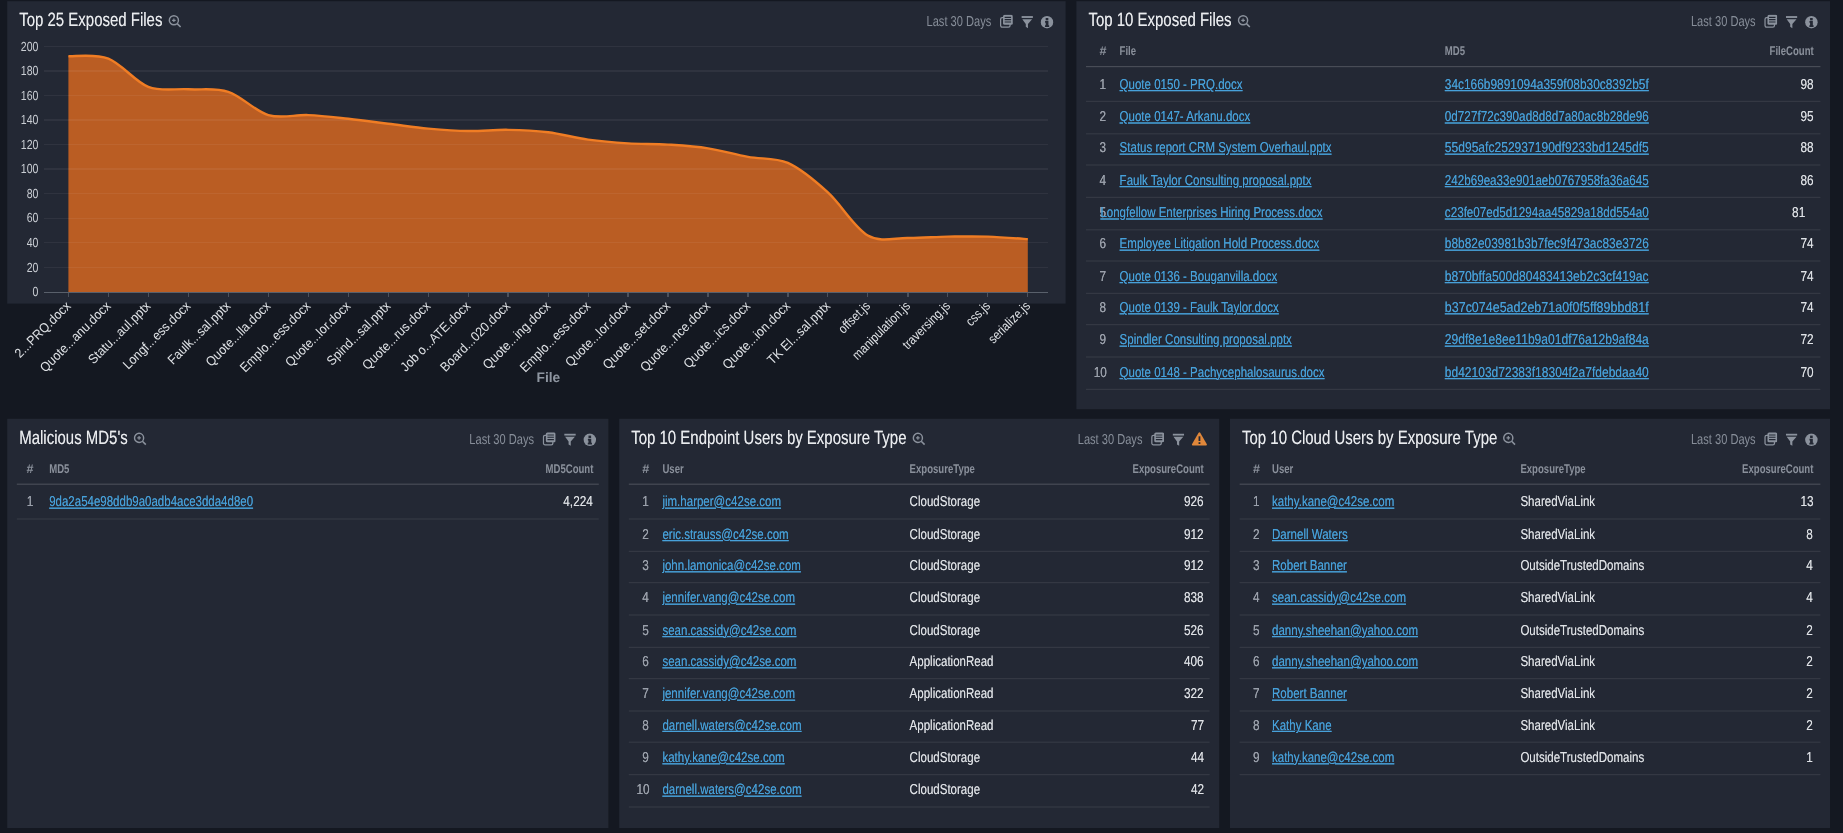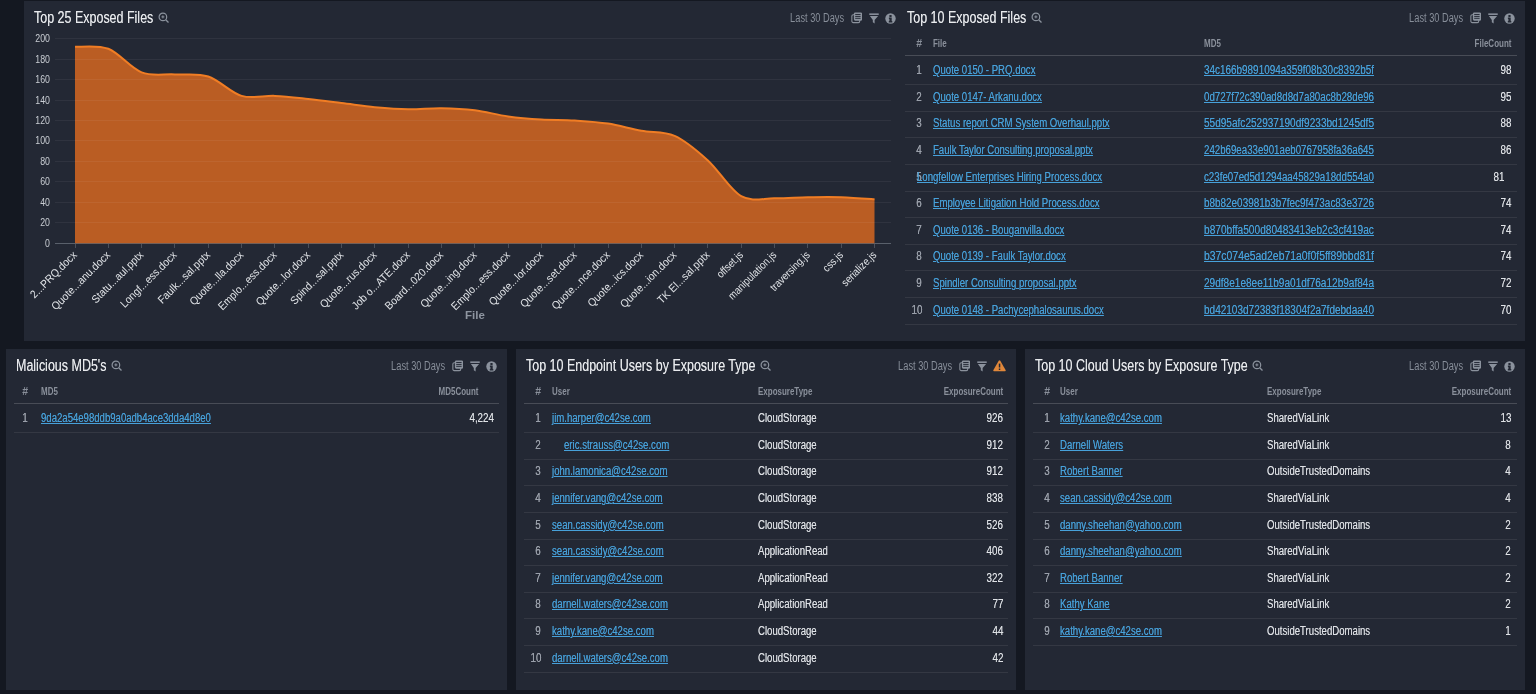--- a/index.html
+++ b/index.html
@@ -17,21 +17,21 @@
 .rline {position:absolute;height:1px;background:rgba(255,255,255,0.08)}
 .trow {position:absolute;left:0;right:0;height:16px;line-height:15px;font-size:12px;text-shadow:0 0 0.55px rgba(223,226,230,0.65)}
 .num {position:absolute;text-align:right;color:#9aa0ab}
 .cnt {position:absolute;text-align:right;color:#dfe2e6;min-width:60px}
 .link {color:#47a1da;text-shadow:0 0 0.55px rgba(71,161,218,0.7);text-decoration:underline;white-space:nowrap;display:inline-block;transform:scaleX(0.8);transform-origin:0 50%}
 .cell {color:#dfe2e6;white-space:nowrap;display:inline-block;transform:scaleX(0.8);transform-origin:0 50%}
 .yl {font-size:11px;fill:#c9cdd3;font-family:"Liberation Sans",sans-serif}
 .xl {font-size:11px;fill:#dfe2e6;font-family:"Liberation Sans",sans-serif}
 .ft {font-size:11.5px;fill:#8e95a0;font-family:"Liberation Sans",sans-serif;font-weight:bold}
 </style></head><body>
-<div class="panel" style="left:24px;top:1px;width:882px;height:340px">
+<div class="panel" style="left:6px;top:1px;width:882px;height:252px">
 <div class="ph">
       <span class="tt" style="margin-right:-33.7px">Top 25 Exposed Files</span>
       <svg width="12" height="12" viewBox="0 0 12 12" style="margin-left:4.5px;flex:none">
         <circle cx="4.9" cy="4.9" r="3.8" stroke="#8b929d" stroke-width="1.2" fill="none"></circle>
         <path d="M4.9 3.4V6.4M3.4 4.9H6.4" stroke="#8b929d" stroke-width="1"></path>
         <path d="M7.7 7.7L10.5 10.5" stroke="#8b929d" stroke-width="1.3"></path>
       </svg>
       <div class="ctrl">
         <span class="l30">Last 30 Days</span>
         <svg width="11.5" height="11.5" viewBox="0 0 12 12">
@@ -221,21 +221,21 @@
         <svg width="11" height="11" viewBox="0 0 11 11">
           <circle cx="5.5" cy="5.5" r="5.2" fill="#8b929d"></circle>
           <rect x="4.4" y="2" width="2.2" height="2" fill="#232834"></rect>
           <path d="M3.9 4.6H6.7V8H7.3V9.4H3.8V8H4.4V6H3.9Z" fill="#232834"></path>
         </svg>
       </div>
     </div>
 <div class="thead">
       <span class="hn" style="left:0;width:22px">#</span>
       <span style="left:35px"><span class="hxl">MD5</span></span>
-      <span class="hr" style="right:29px"><span class="hxr">MD5Count</span></span>
+      <span class="hr" style="right:13px"><span class="hxr">MD5Count</span></span>
     </div>
     <div class="hline" style="left:8px;width:485px"></div>
     <div class="trow" style="top:62.1px">
       <span class="num" style="left:0;width:22px"><span class="sxr">1</span></span>
       <span style="position:absolute;left:35px"><span class="link" style="transform:scaleX(0.798)">9da2a54e98ddb9a0adb4ace3dda4d8e0</span></span>
       <span class="cnt" style="right:13px"><span class="sxr">4,224</span></span>
     </div>
     <div class="rline" style="left:8px;width:485px;top:83.1px"></div>
 </div>
 <div class="panel" style="left:516px;top:349px;width:500px;height:341px">
@@ -273,21 +273,21 @@
     <div class="hline" style="left:8px;width:484px"></div>
     <div class="trow" style="top:62.1px">
       <span class="num" style="left:0;width:25px"><span class="sxr">1</span></span>
       <span style="position:absolute;left:36px"><span class="link">jim.harper@c42se.com</span></span>
       <span style="position:absolute;left:242px"><span class="cell">CloudStorage</span></span>
       <span class="cnt" style="right:13px"><span class="sxr">926</span></span>
     </div>
     <div class="rline" style="left:8px;width:484px;top:83.1px"></div>
     <div class="trow" style="top:88.7px">
       <span class="num" style="left:0;width:25px"><span class="sxr">2</span></span>
-      <span style="position:absolute;left:48px"><span class="link">eric.strauss@c42se.com</span></span>
+      <span style="position:absolute;left:36px"><span class="link">eric.strauss@c42se.com</span></span>
       <span style="position:absolute;left:242px"><span class="cell">CloudStorage</span></span>
       <span class="cnt" style="right:13px"><span class="sxr">912</span></span>
     </div>
     <div class="rline" style="left:8px;width:484px;top:109.7px"></div>
     <div class="trow" style="top:115.3px">
       <span class="num" style="left:0;width:25px"><span class="sxr">3</span></span>
       <span style="position:absolute;left:36px"><span class="link">john.lamonica@c42se.com</span></span>
       <span style="position:absolute;left:242px"><span class="cell">CloudStorage</span></span>
       <span class="cnt" style="right:13px"><span class="sxr">912</span></span>
     </div>

